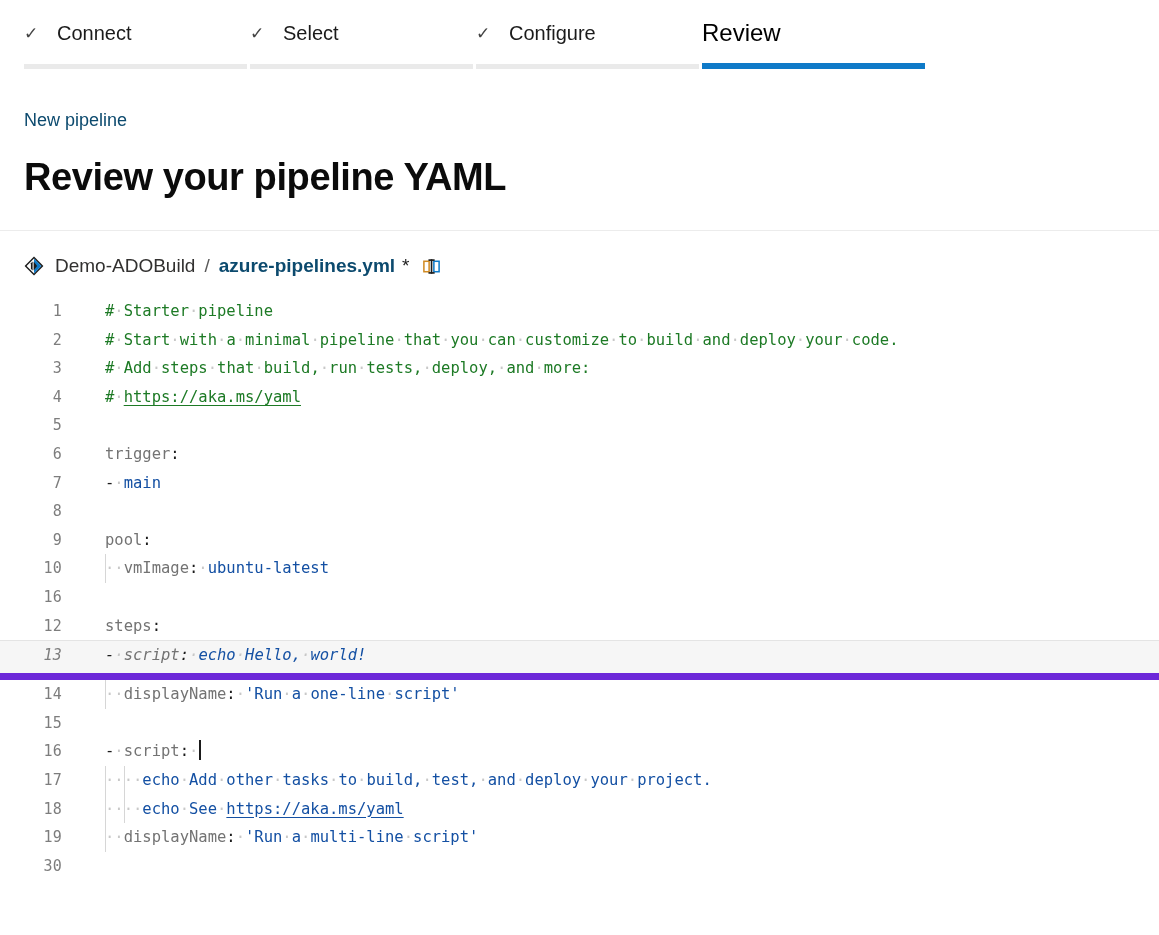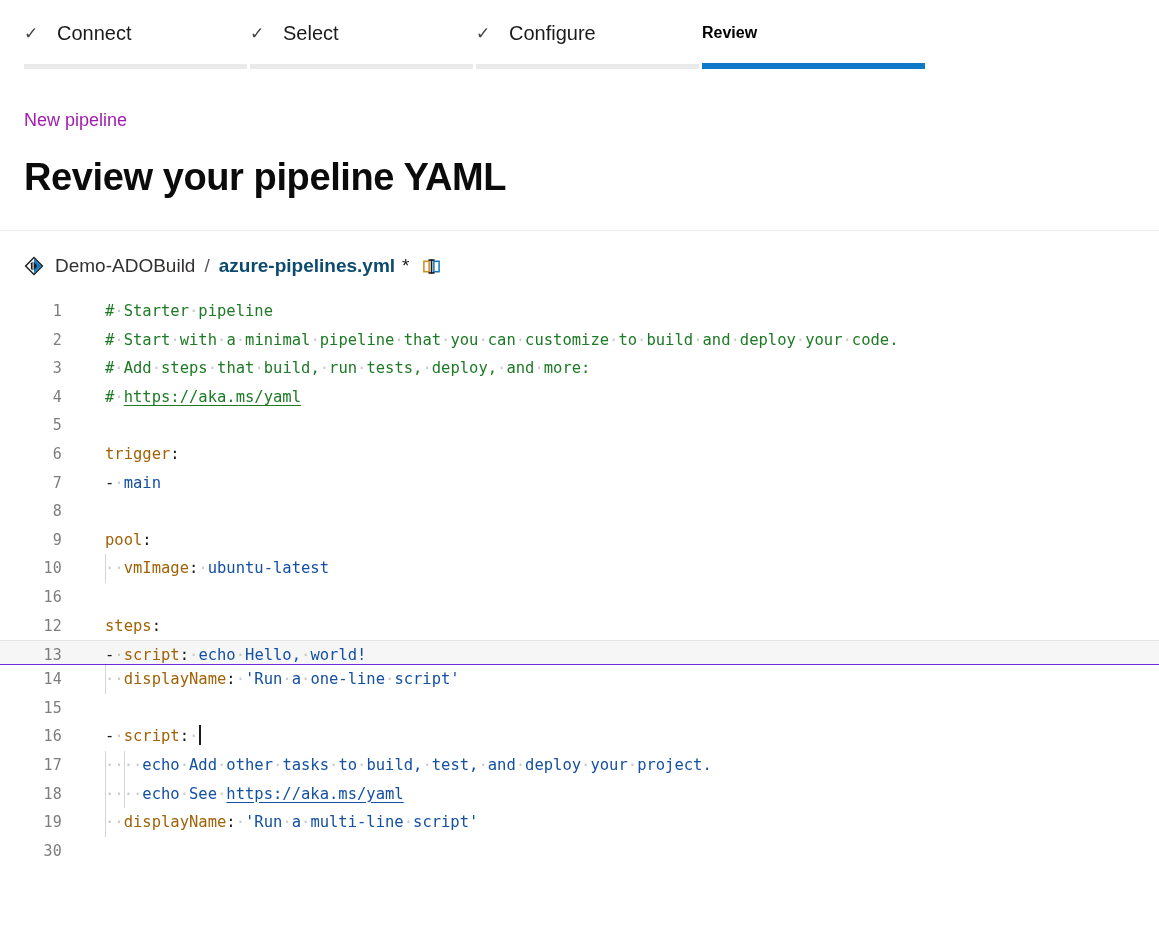--- a/index.html
+++ b/index.html
@@ -35,22 +35,22 @@
   .step-label {
     display: flex;
     align-items: center;
     height: 30px;
     font-size: 20px;
     color: #1b1b1b;
     font-weight: 400;
     white-space: nowrap;
   }
   .step.active .step-label {
-    font-weight: 700;
-    font-size: 16px;
+    font-weight: 400;
+    font-size: 24px;
     color: #000000;
   }
   .step-check {
     display: inline-block;
     width: 24px;
     font-size: 17px;
     color: #444444;
     line-height: 1;
     margin-right: 9px;
     text-align: left;
@@ -67,21 +67,21 @@
     height: 6px;
     margin-top: 15px;
   }
 
   
   .heading-block {
     padding: 22px 24px 0 24px;
   }
   .eyebrow {
     font-size: 18px;
-    color: #a21caf;
+    color: #0c4a6e;
     font-weight: 400;
     line-height: 24px;
   }
   .page-title {
     margin-top: 22px;
     font-size: 38px;
     line-height: 46px;
     font-weight: 700;
     color: #0b0b0b;
     letter-spacing: -0.4px;
@@ -149,41 +149,42 @@
   .code-line {
     position: relative;
     display: flex;
     align-items: stretch;
     height: 28.6px;
     white-space: pre;
   }
   .code-line.current {
     background: #f6f6f6;
     border-top: 1px solid #e4e4e4;
-    border-bottom: 1px solid #6d28d9;
-    height: 25px;
+    border-bottom: 7px solid #6d28d9;
+    height: 40px;
+    font-style: italic;
   }
   .gutter {
     width: 75px;
     flex: none;
     text-align: right;
     padding-right: 13px;
     color: #7d7d7d;
     font-size: 15px;
     letter-spacing: 0.2px;
   }
   .code-text {
     position: relative;
     flex: 1;
     padding-left: 30px;
     color: #1b1b1b;
   }
   
   .tok-comment { color: #1d7a25; }
-  .tok-key     { color: #a16207; text-align: right; }
+  .tok-key     { color: #737373; text-align: right; }
   .tok-val     { color: #1450a3; }
   .tok-punct   { color: #1b1b1b; }
   .tok-dash    { color: #1b1b1b; }
   .ws          { color: #c8c8c8; }
   .link        { text-decoration: underline; text-underline-offset: 3px; text-align: center; }
   .indent-guide {
     display: inline-block;
     width: 0;
     border-left: 1px solid #d6d6d6;
     height: 28.6px;

